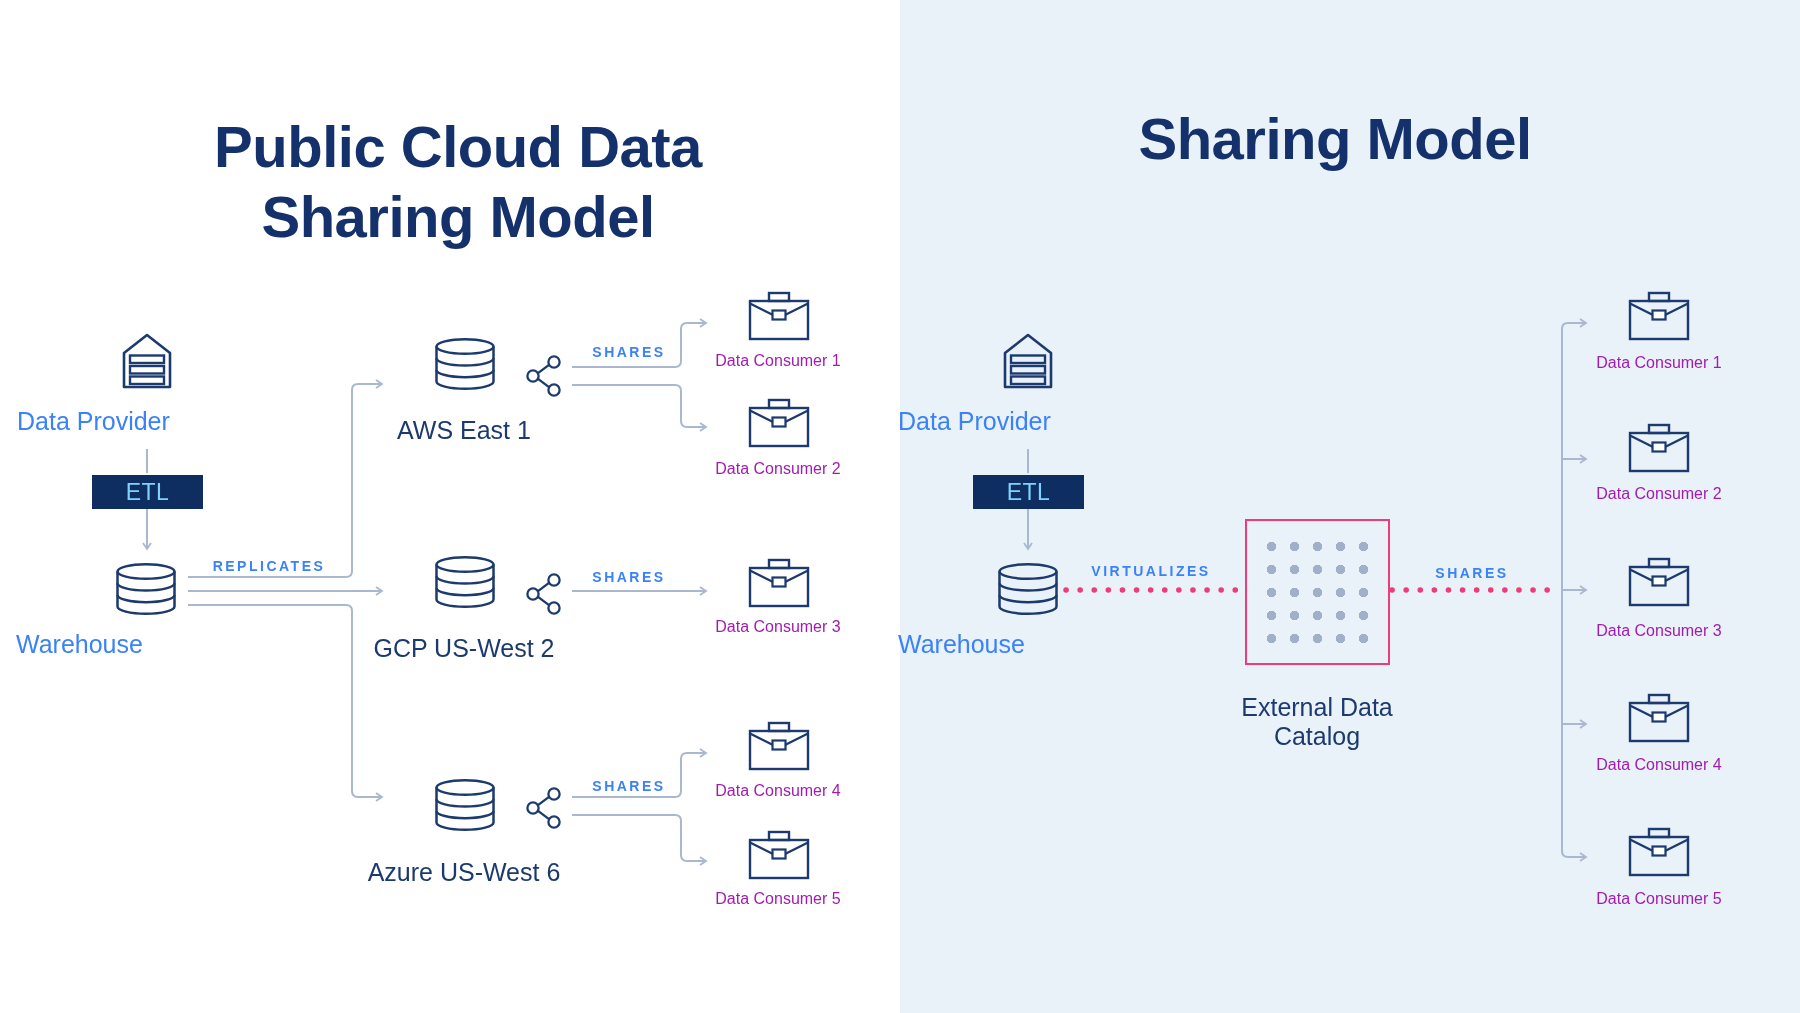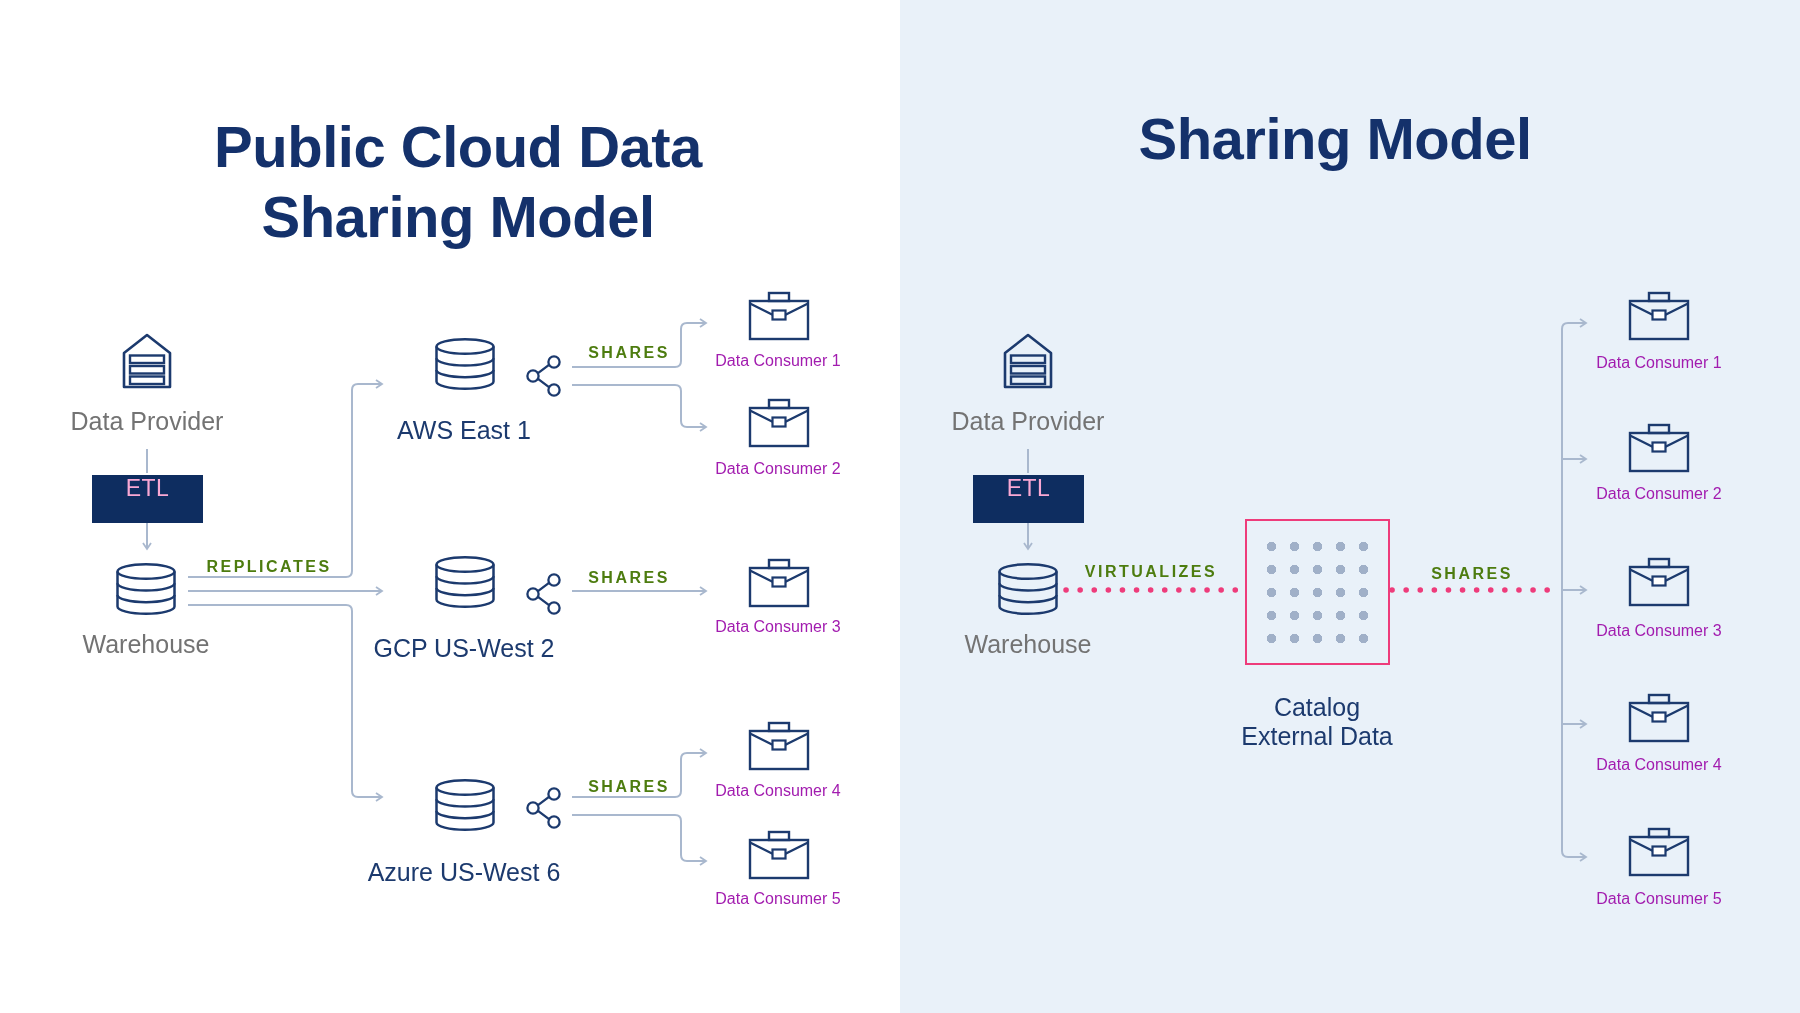--- a/index.html
+++ b/index.html
@@ -7,30 +7,30 @@
     position:relative;width:1800px;height:1013px;overflow:hidden;
     font-family:"Liberation Sans","DejaVu Sans",sans-serif;
     color:#16356e;
   }
   .panel-bg-right{position:absolute;left:900px;top:0;width:900px;height:1013px;background:#e9f1f9;}
   .abs{position:absolute;}
   .title{
     width:800px;text-align:center;font-size:58px;font-weight:700;
     line-height:70px;letter-spacing:-0.5px;color:#14316b;
   }
-  .node-label{width:260px;text-align:center;font-size:25px;line-height:30px;color:#737373;}
+  .node-label{width:260px;text-align:left;font-size:25px;line-height:30px;color:#3b82f6;}
   .cloud-label{width:300px;text-align:center;font-size:25px;line-height:30px;color:#1c3a6e;margin-top:11px;}
   .consumer-label{width:220px;text-align:center;font-size:16px;line-height:20px;color:#a21caf;}
   .flow-label{
-    text-align:center;font-size:16px;font-weight:700;letter-spacing:2.5px;
-    color:#4d7c0f;width:160px;
+    text-align:center;font-size:14px;font-weight:700;letter-spacing:2.5px;
+    color:#3b82f6;width:160px;
   }
   .etl-box{
-    width:111px;height:48px;background:#0e2d60;color:#f9a8d4;
-    display:flex;align-items:flex-start;justify-content:center;
+    width:111px;height:34px;background:#0e2d60;color:#7dd3fc;
+    display:flex;align-items:center;justify-content:center;
     font-size:23px;letter-spacing:0.5px;
   }
   .catalog-box{
     width:145px;height:146px;border:2px solid #ee3c7b;box-sizing:border-box;
     background:transparent;
   }
   .catalog-dots{
     width:115px;height:115px;
     background-image:radial-gradient(circle,#a0b0c8 0 4.6px,transparent 5px);
     background-size:23px 23px;
@@ -205,22 +205,22 @@
     <svg class="abs icon" style="left:996px;top:562px;" width="64" height="54">
         <use href="#sym-database"></use>
       </svg>
     <div class="abs node-label" style="left:898px;top:629px;">Warehouse</div>
 
     <div class="abs flow-label" style="left:1061px;top:563px;width:180px;">VIRTUALIZES</div>
 
     <div class="abs catalog-box" style="left:1245px;top:519px;"></div>
     <div class="abs catalog-dots" style="left:1260px;top:535px;"></div>
     <div class="abs cloud-label" style="left:1167px;top:682px;line-height:29px;">
+      <div>External Data</div>
       <div>Catalog</div>
-      <div>External Data</div>
     </div>
 
     <div class="abs flow-label" style="left:1392px;top:565px;">SHARES</div>
 
     <svg class="abs icon" style="left:1628px;top:291px;" width="62" height="50">
         <use href="#sym-briefcase"></use>
       </svg>
     <div class="abs consumer-label" style="left:1549px;top:353px;">Data Consumer 1</div>
 
     <svg class="abs icon" style="left:1628px;top:423px;" width="62" height="50">

